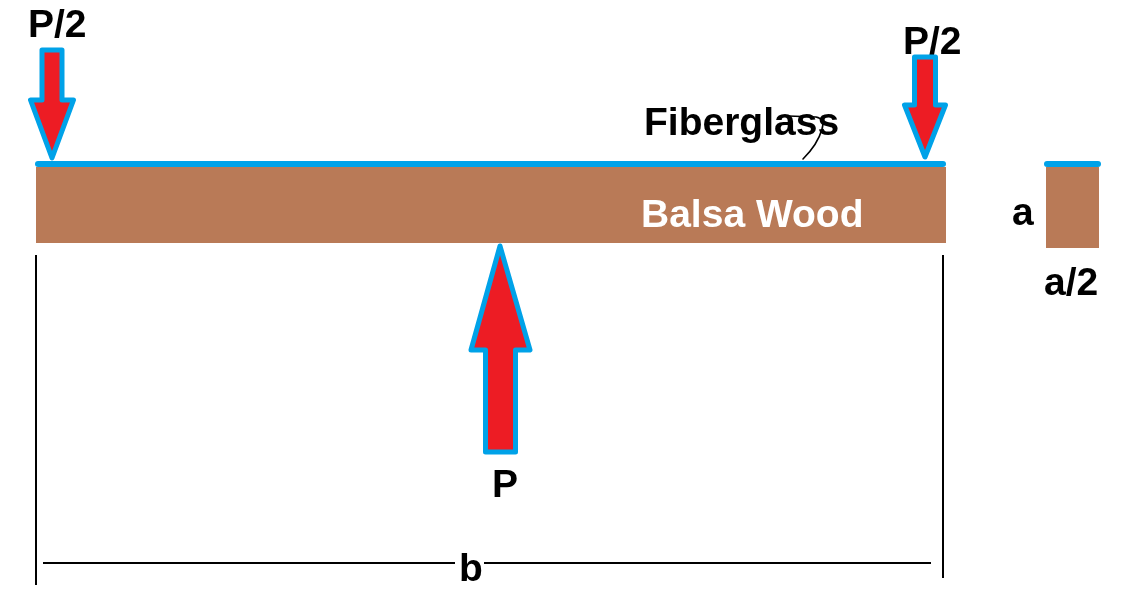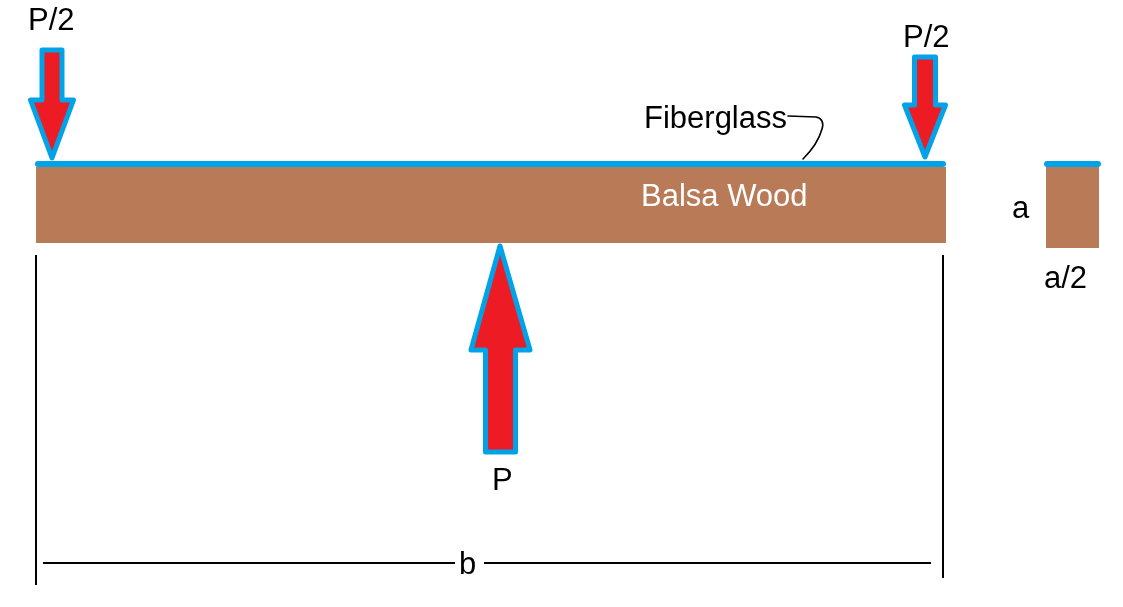--- a/index.html
+++ b/index.html
@@ -6,22 +6,22 @@
   .canvas {
     position: relative;
     width: 1123px;
     height: 607px;
     background: var(--background, #ffffff);
     font-family: "Liberation Sans", sans-serif;
     overflow: hidden;
   }
   .lbl {
     position: absolute;
-    font-weight: normal;
-    font-size: 31px;
+    font-weight: bold;
+    font-size: 39px;
     line-height: 1;
     color: var(--label-text, #000000);
     white-space: nowrap;
   }
   .balsa-lbl { color: var(--balsa-label-text, #ffffff); }
   .strip {
     position: absolute;
     background: var(--fiberglass, #00A2E8);
     border-radius: 3px;
   }
@@ -59,21 +59,21 @@
     <polygon points="17.5,4 38.5,4 38.5,52 48.5,52 28,104 7.5,52 17.5,52"></polygon>
   </svg>
 
   <div class="lbl" style="left:644px; top:102px;">Fiberglass</div>
   <svg class="leader" style="left:785px; top:110px;" width="45" height="55" viewBox="0 0 45 55" aria-hidden="true">
     <path d="M3,6 L31,7 C37,8 39,13 37,19 C34,30 26,41 18,49"></path>
   </svg>
 
   <div class="strip" style="left:35px; top:161px; width:911px; height:6px;"></div>
   <div class="wood" style="left:36px; top:167px; width:910px; height:76px;"></div>
-  <div class="lbl balsa-lbl" style="left:641px; top:180px;">Balsa Wood</div>
+  <div class="lbl balsa-lbl" style="left:641px; top:194px;">Balsa Wood</div>
 
   <svg class="arrow" style="left:464px; top:240px;" width="74" height="218" viewBox="0 0 74 218" aria-hidden="true">
     <polygon points="36,6 66,110 51.5,110 51.5,212 21.5,212 21.5,110 7,110"></polygon>
   </svg>
   <div class="lbl" style="left:492px; top:464px;">P</div>
 
   <div class="dline" style="left:35px; top:255px; width:2px; height:330px;"></div>
   <div class="dline" style="left:942px; top:255px; width:2px; height:323px;"></div>
   <div class="dline" style="left:43px; top:562px; width:412px; height:2px;"></div>
   <div class="dline" style="left:484px; top:562px; width:447px; height:2px;"></div>

